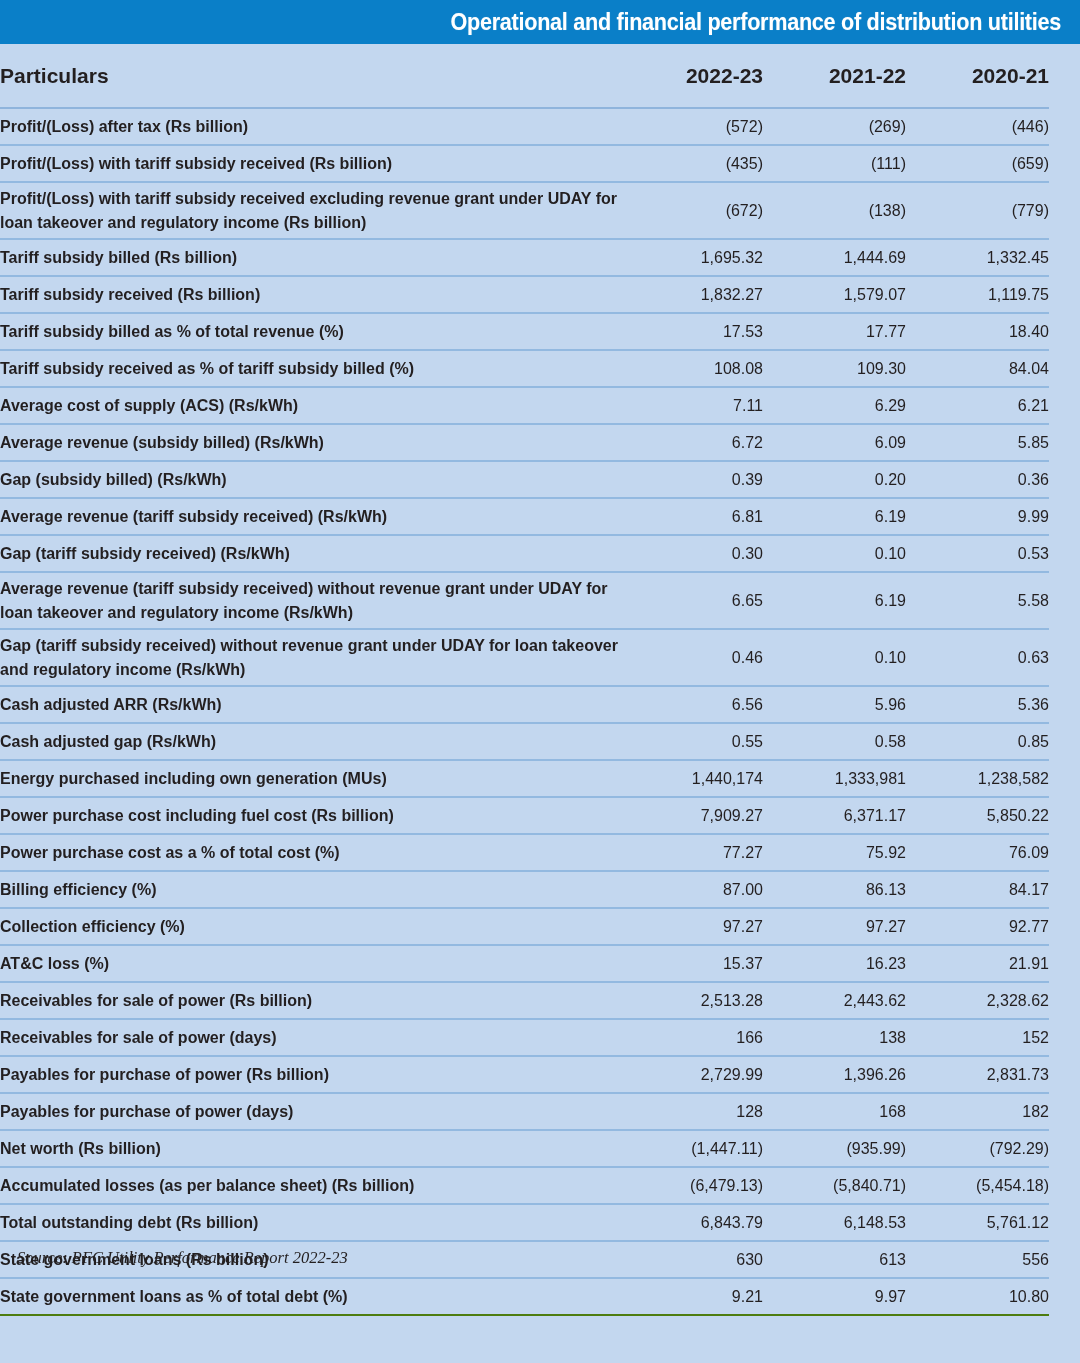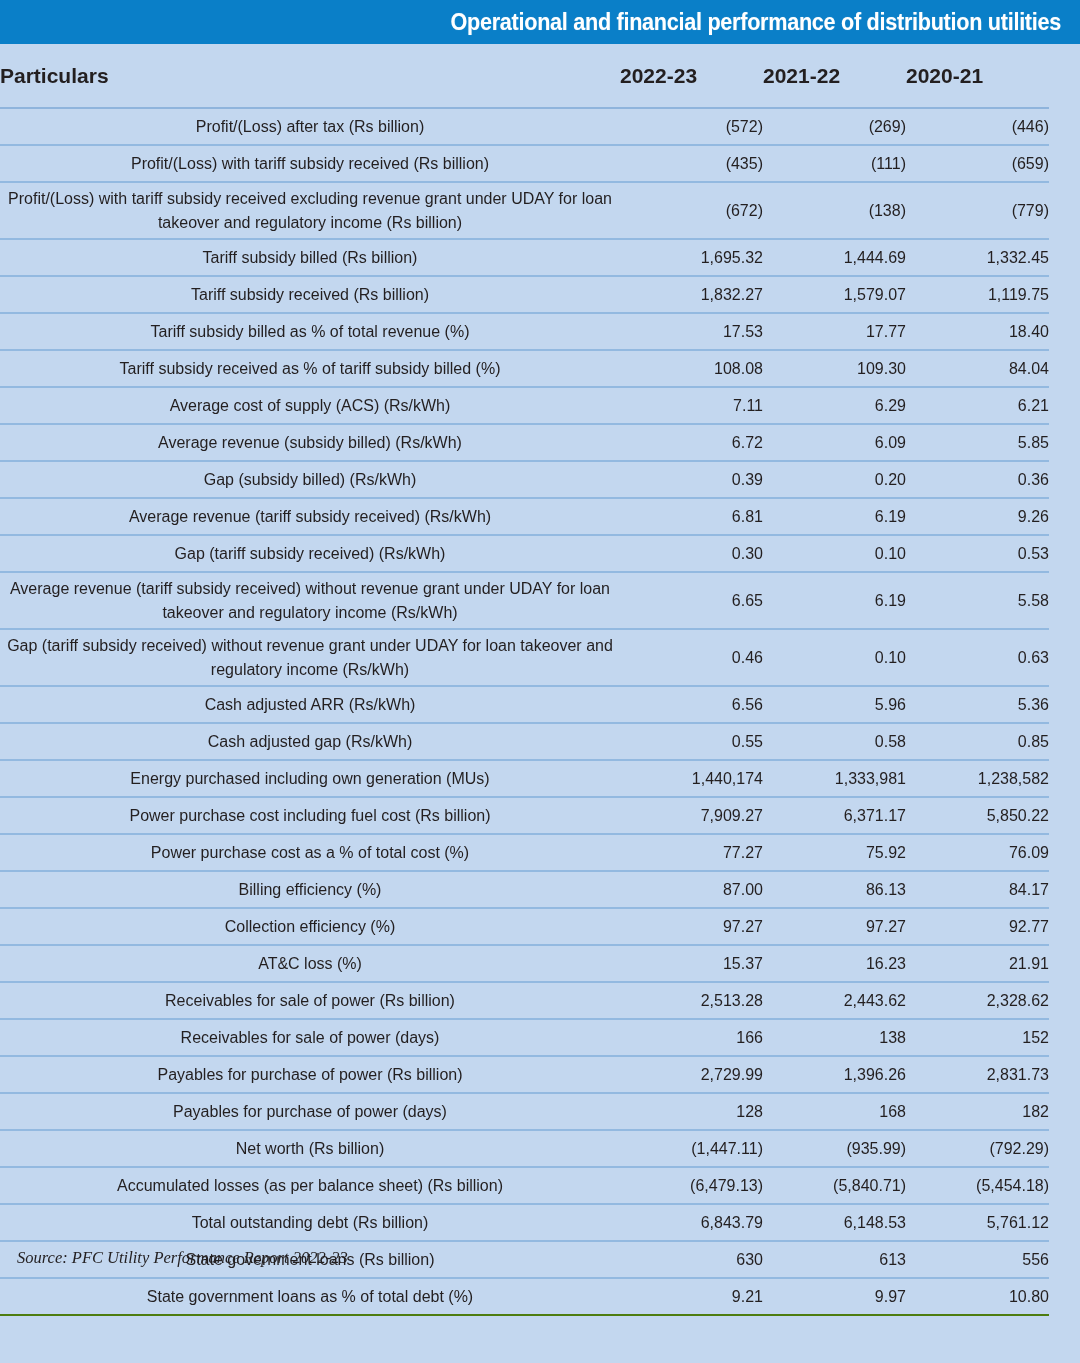--- a/index.html
+++ b/index.html
@@ -69,35 +69,36 @@
     font-weight: bold;
     color: #231f20;
     border-bottom: 2px solid #8fb4dc;
   }
   th.col-particulars {
     text-align: left;
     padding-left: 17px;
     box-sizing: border-box;
   }
   th.col-year {
-    text-align: left;
+    text-align: right;
     padding-right: 2px;
     box-sizing: border-box;
   }
   th.col-pad, td.col-pad { border-bottom-color: transparent; }
 
   tbody td {
     font-size: 16px;
     border-bottom: 2px solid #93b9e0;
     line-height: 1.45;
   }
   tbody tr td.cell-label {
-    text-align: center;
+    text-align: left;
     padding: 7px 14px 7px 17px;
     box-sizing: border-box;
+    font-weight: bold;
   }
   tbody tr td.cell-value {
     text-align: right;
     padding-right: 2px;
     white-space: nowrap;
     box-sizing: border-box;
   }
   tbody tr.row-single td { height: 37px; }
   tbody tr.row-double td { height: 57px; }
   tbody tr:last-child td { border-bottom: 2px solid #4d7c0f; }
@@ -212,21 +213,21 @@
           <td class="cell-label">Gap (subsidy billed) (Rs/kWh)</td>
           <td class="cell-value">0.39</td>
           <td class="cell-value">0.20</td>
           <td class="cell-value">0.36</td>
           <td class="col-pad"></td>
         </tr>
         <tr class="row row-single">
           <td class="cell-label">Average revenue (tariff subsidy received) (Rs/kWh)</td>
           <td class="cell-value">6.81</td>
           <td class="cell-value">6.19</td>
-          <td class="cell-value">9.26</td>
+          <td class="cell-value">9.99</td>
           <td class="col-pad"></td>
         </tr>
         <tr class="row row-single">
           <td class="cell-label">Gap (tariff subsidy received) (Rs/kWh)</td>
           <td class="cell-value">0.30</td>
           <td class="cell-value">0.10</td>
           <td class="cell-value">0.53</td>
           <td class="col-pad"></td>
         </tr>
         <tr class="row row-double">

